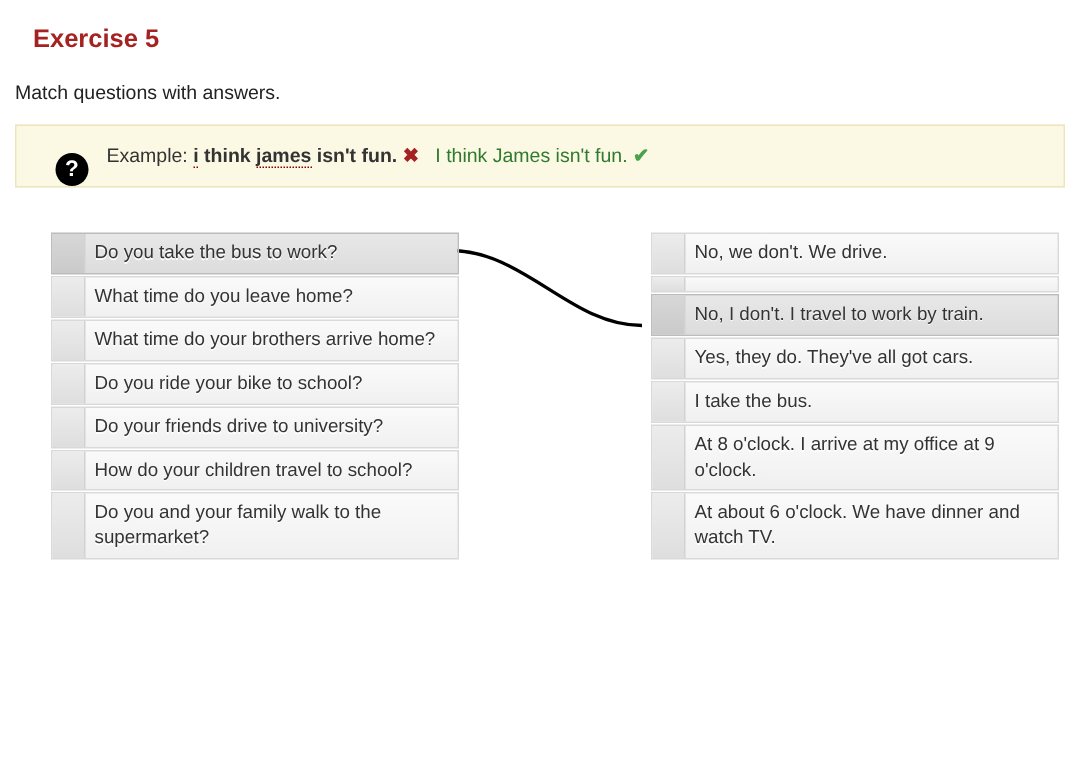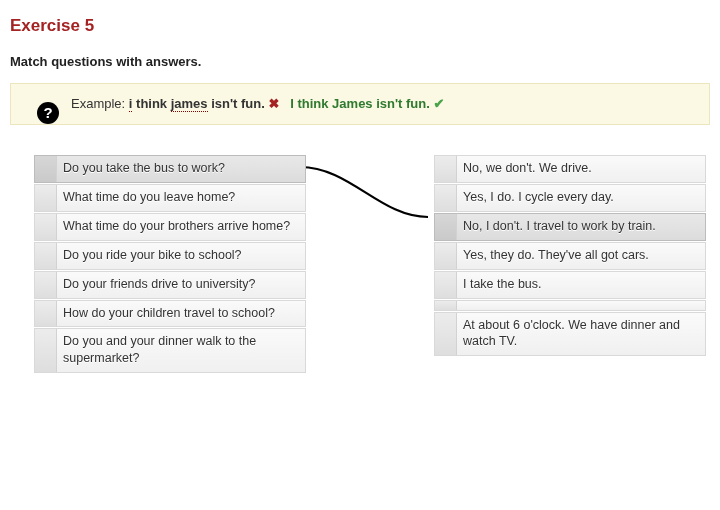--- a/index.html
+++ b/index.html
@@ -10,24 +10,24 @@
     height: 510px;
     padding: 10px;
     position: relative;
     color: #333;
     font-size: 13px;
   }
   h3.exercise-title {
     color: #a52222;
     font-size: 17px;
     font-weight: 700;
-    margin: 6px 0 18px 0;
+    margin: 6px 0 18px 12px;
   }
   .instr {
-    font-weight: 700;
+    font-weight: 400;
     font-size: 13px;
     margin-bottom: 14px;
     color: #222;
   }
   .notice {
     background: #fbf8e3;
     border: 1px solid #ece6bf;
     padding: 10px 16px 10px 60px;
     font-size: 13px;
     color: #333;
@@ -46,21 +46,21 @@
     color: #fff;
     font-weight: 700;
     font-size: 15px;
     display: flex;
     align-items: center;
     justify-content: center;
   }
   .wrong-txt { color: #333; }
   .wrong-underline { border-bottom: 1px dotted #8b0000; }
   .x-mark { color: #a52222; font-weight: 700; }
-  .right-txt { color: #2f7a2f; font-weight: 700; }
+  .right-txt { color: #2f7a2f; font-weight: 400; }
   .check-mark { color: #4aa34a; font-weight: 700; }
 
   .columns {
     display: flex;
     gap: 128px;
     padding-left: 24px;
     padding-right: 4px;
     position: relative;
     justify-content: space-between;
   }
@@ -120,24 +120,24 @@
     <path d="M 290 12 C 340 12, 370 62, 418 62" stroke="#000" stroke-width="2.2" fill="none"></path>
   </svg>
 
   <div class="col" id="col-left">
       <div class="item selected"><span class="tab"></span><span>Do you take the bus to work?</span></div>
       <div class="item"><span class="tab"></span><span>What time do you leave home?</span></div>
       <div class="item"><span class="tab"></span><span>What time do your brothers arrive home?</span></div>
       <div class="item"><span class="tab"></span><span>Do you ride your bike to school?</span></div>
       <div class="item"><span class="tab"></span><span>Do your friends drive to university?</span></div>
       <div class="item"><span class="tab"></span><span>How do your children travel to school?</span></div>
-      <div class="item"><span class="tab"></span><span>Do you and your dinner walk to the supermarket?</span></div>
+      <div class="item"><span class="tab"></span><span>Do you and your family walk to the supermarket?</span></div>
     </div>
   <div class="col" id="col-right">
       <div class="item"><span class="tab"></span><span>No, we don't. We drive.</span></div>
-      <div class="item"><span class="tab"></span><span>Yes, I do. I cycle every day.</span></div>
+      <div class="item"><span class="tab"></span></div>
       <div class="item selected"><span class="tab"></span><span>No, I don't. I travel to work by train.</span></div>
       <div class="item"><span class="tab"></span><span>Yes, they do. They've all got cars.</span></div>
       <div class="item"><span class="tab"></span><span>I take the bus.</span></div>
-      <div class="item"><span class="tab"></span></div>
+      <div class="item"><span class="tab"></span><span>At 8 o'clock. I arrive at my office at 9 o'clock.</span></div>
       <div class="item"><span class="tab"></span><span>At about 6 o'clock. We have dinner and watch TV.</span></div>
     </div>
 </div>
 
 </body></html>

